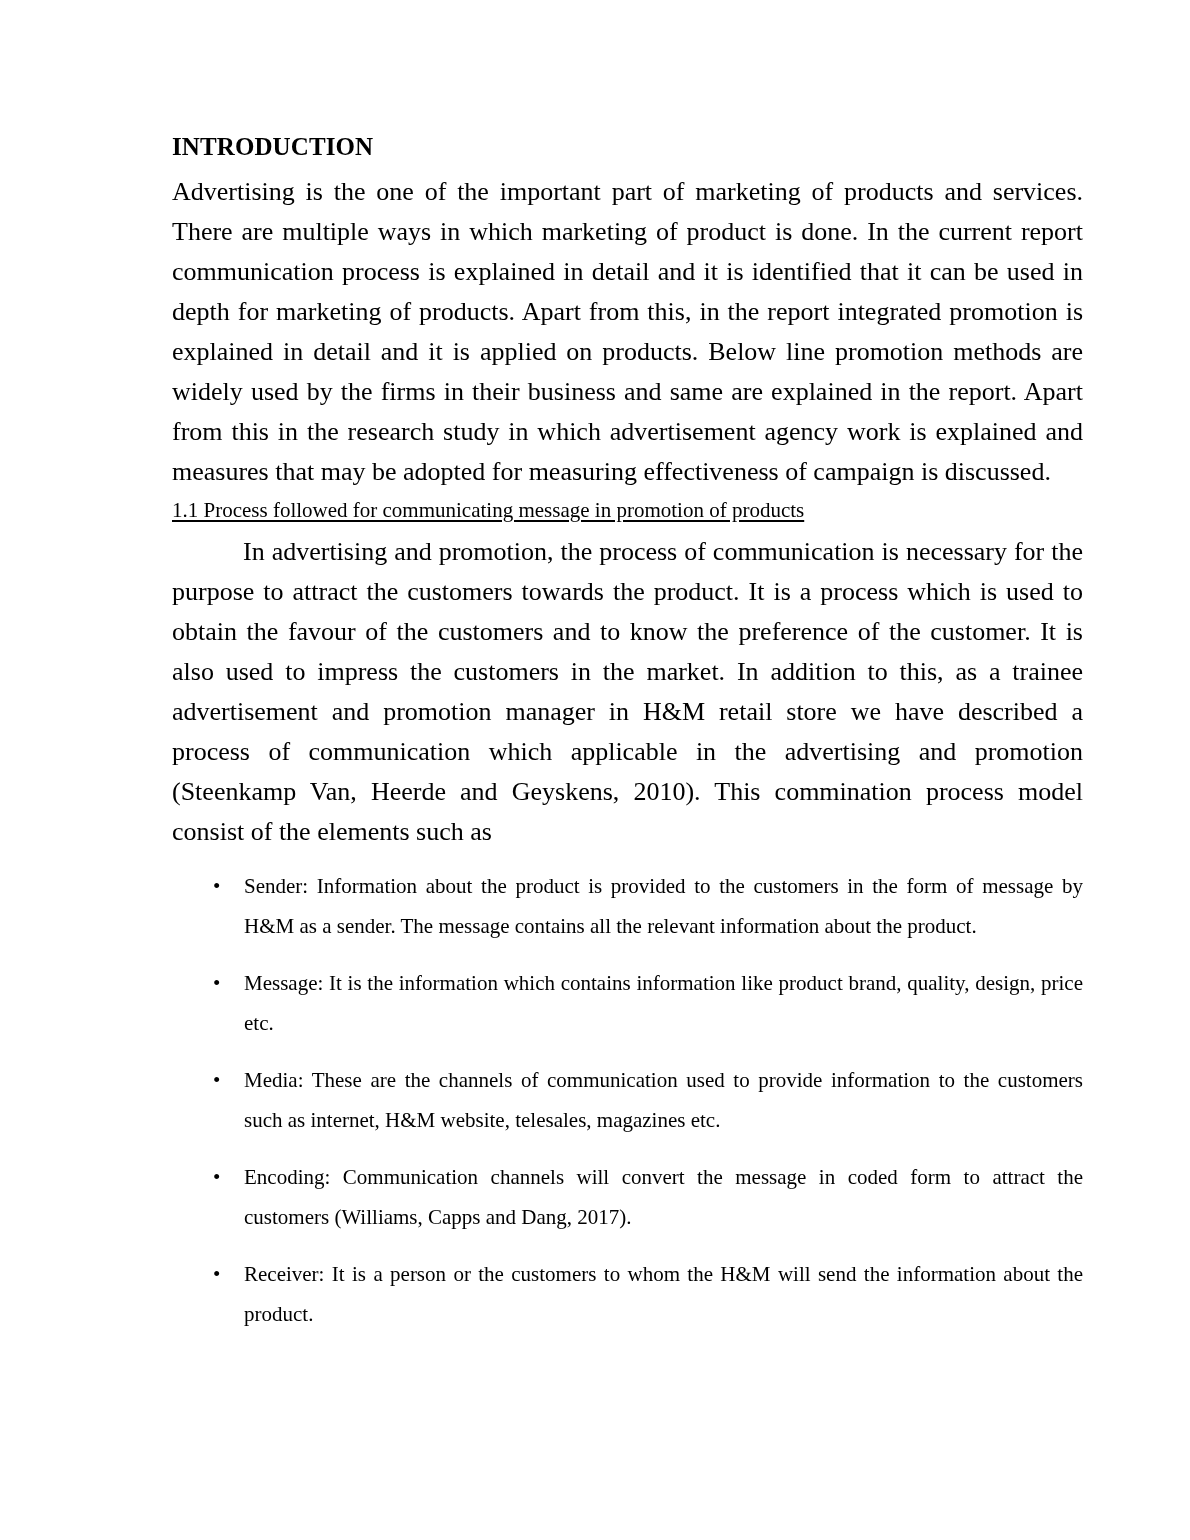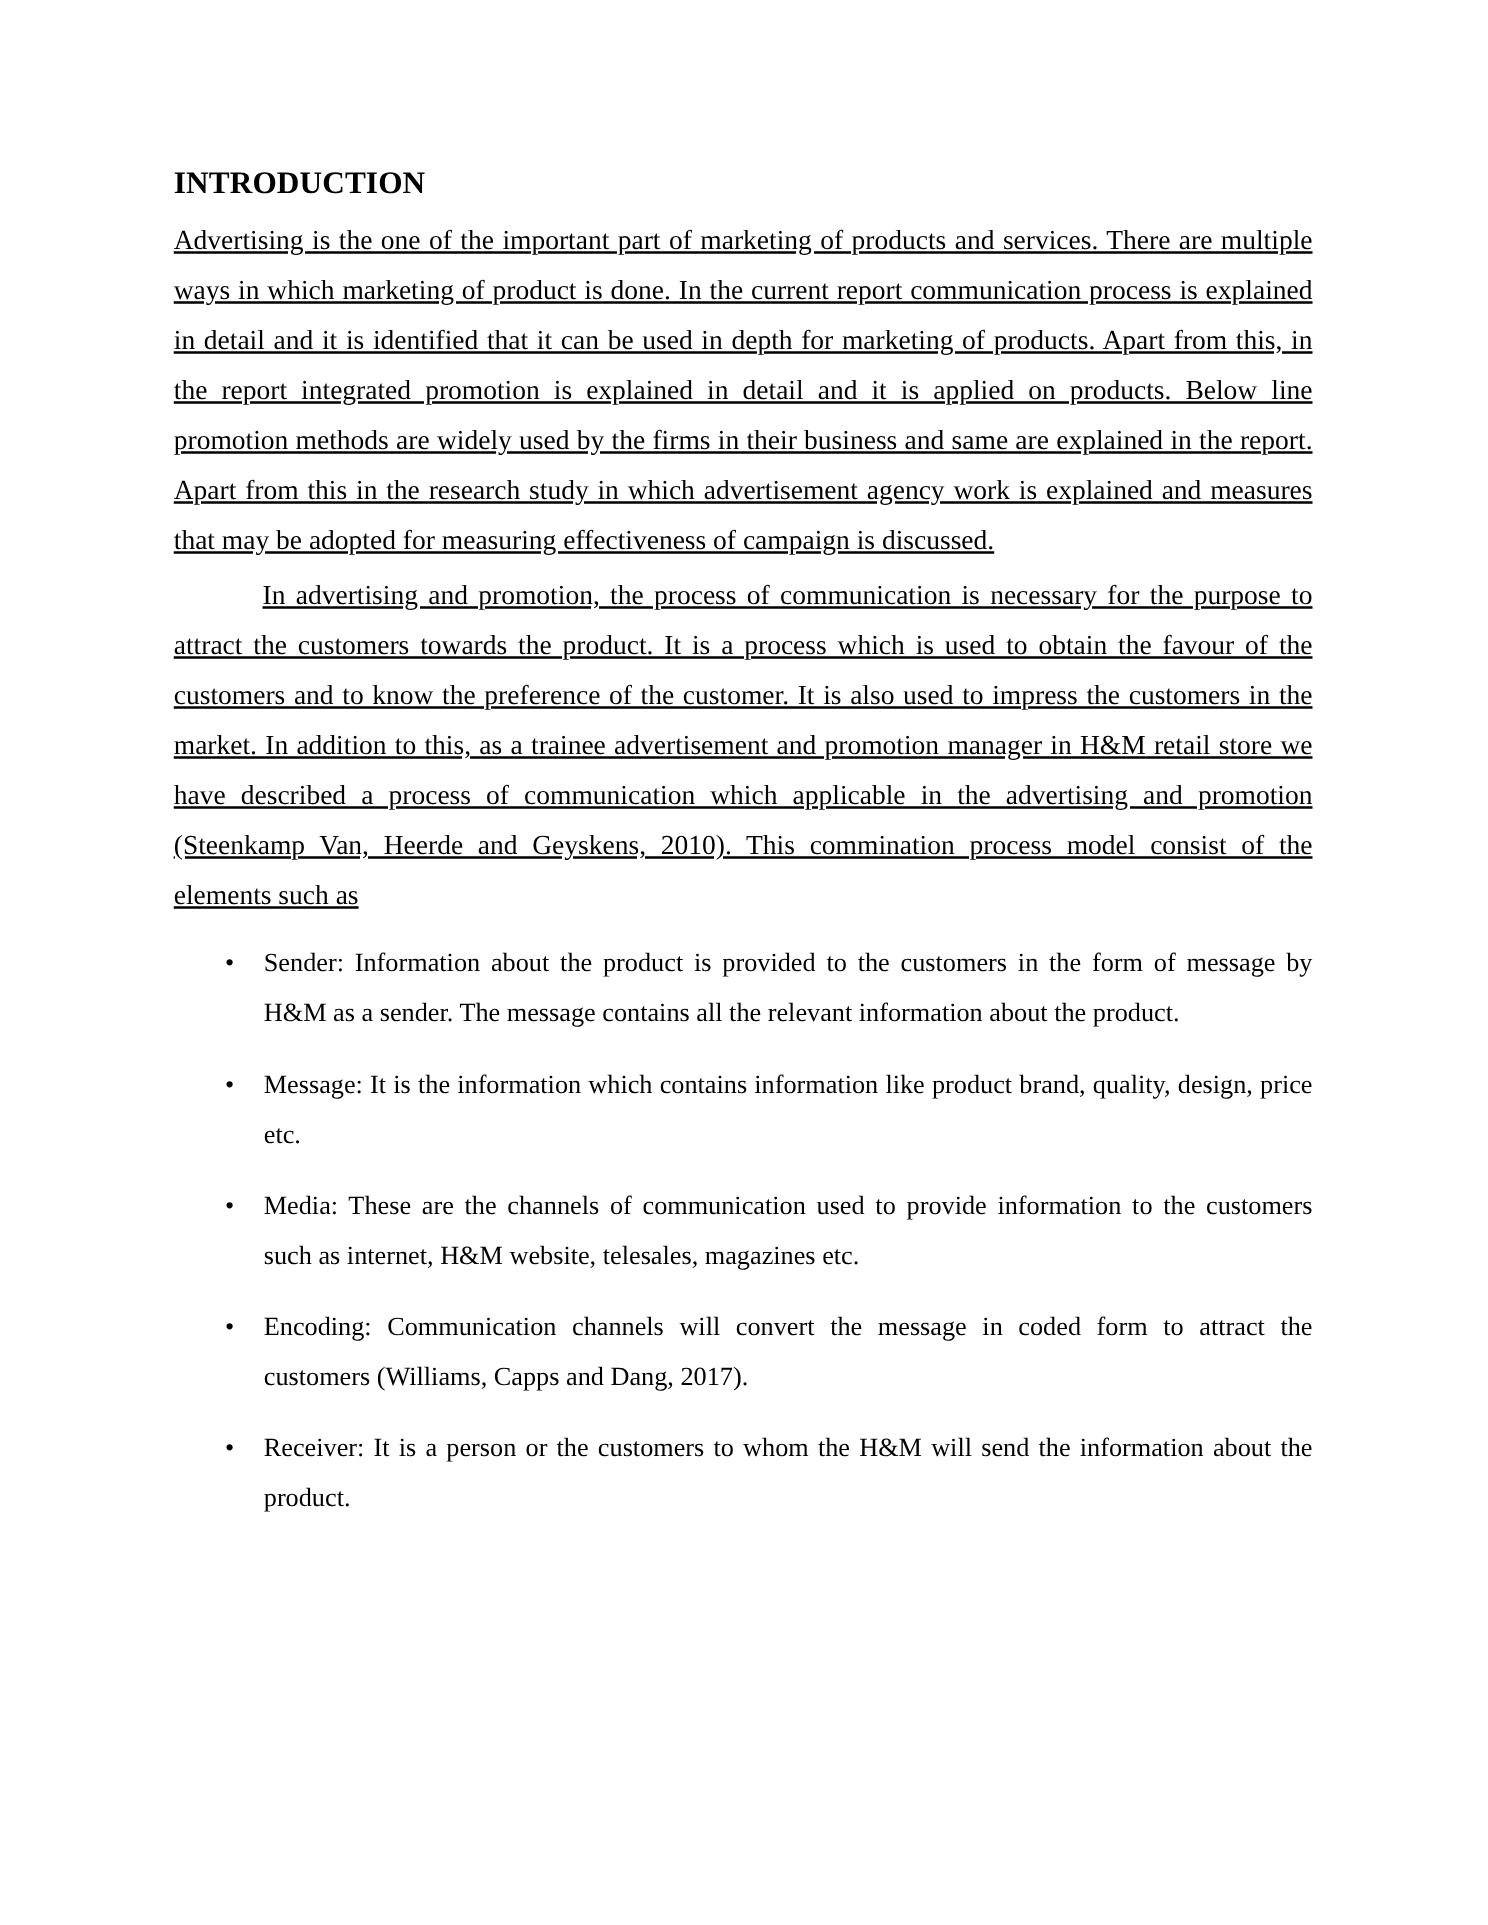--- a/index.html
+++ b/index.html
@@ -17,20 +17,21 @@
   .page {
     position: relative;
     width: 1190px;
     height: 1540px;
     background: #ffffff;
     box-sizing: border-box;
     padding: 132px 140px 0 139px;
   }
   .doc-body {
     width: 911px;
+    margin-left: 33px;
   }
   h1.section-heading {
     font-size: 25px;
     font-weight: bold;
     line-height: 30px;
     margin: 0 0 10px 0;
     letter-spacing: 0.1px;
   }
   h1.section-heading.task {
     margin-top: 26px;
@@ -40,27 +41,26 @@
     font-size: 21px;
     font-weight: normal;
     line-height: 28px;
     margin: 0 0 8px 0;
   }
   h2.sub-heading .u {
     text-decoration: underline;
     text-underline-offset: 3px;
   }
   p.para {
-    font-size: 22px;
+    font-size: 26px;
     line-height: 40px;
     text-align: justify;
     text-justify: inter-word;
     margin: 0 0 4px 0;
     hyphens: none;
-    text-decoration: underline;
   }
   p.para.indented {
     text-indent: 71px;
   }
   ul.bullet-list {
     list-style: none;
     margin: 14px 0 0 0;
     padding: 0;
   }
   ul.bullet-list > li {
@@ -92,20 +92,23 @@
 <body>
 
 <div class="page">
   <div class="doc-body">
 
     <h1 class="section-heading">INTRODUCTION</h1>
 
     <p class="para">Advertising is the one of the important part of marketing of products and services. There are multiple ways in which marketing of product is done. In the current report communication process is explained in detail and it is identified that it can be used in depth for marketing of products. Apart from this, in the report integrated promotion is explained in detail and it is applied on products. Below line promotion methods are widely used by the firms in their business and same are explained in the report. Apart from this in the research study in which advertisement agency work is explained and measures that may be adopted for measuring effectiveness of campaign is discussed.</p>
 
 
+    <h2 class="sub-heading">
+      <span class="u">1.1 Process followed for communicating message in promotion of products</span>
+    </h2>
 
     <p class="para indented">In advertising and promotion, the process of communication is necessary for the purpose to attract the customers towards the product. It is a process which is used to obtain the favour of the customers and to know the preference of the customer. It is also used to impress the customers in the market. In addition to this, as a trainee advertisement and promotion manager in H&amp;M retail store we have described a process of communication which applicable in the advertising and promotion (Steenkamp Van, Heerde and Geyskens, 2010). This commination process model consist of the elements such as</p>
 
     <ul class="bullet-list">
       <li>
         <span class="bullet-marker">•</span>
         <span class="bullet-text">Sender: Information about the product is provided to the customers in the form of message by H&amp;M as a sender. The message contains all the relevant information about the product.</span>
       </li>
       <li>
         <span class="bullet-marker">•</span>

